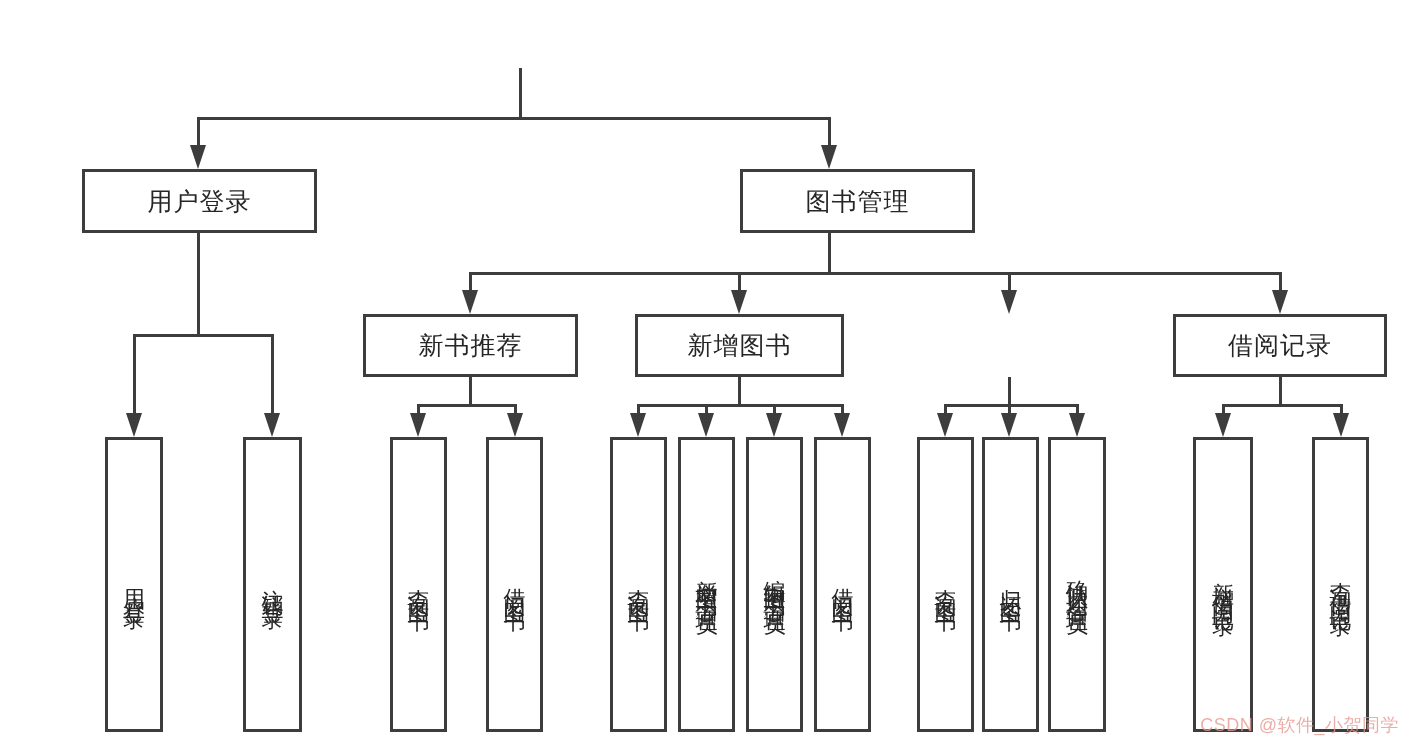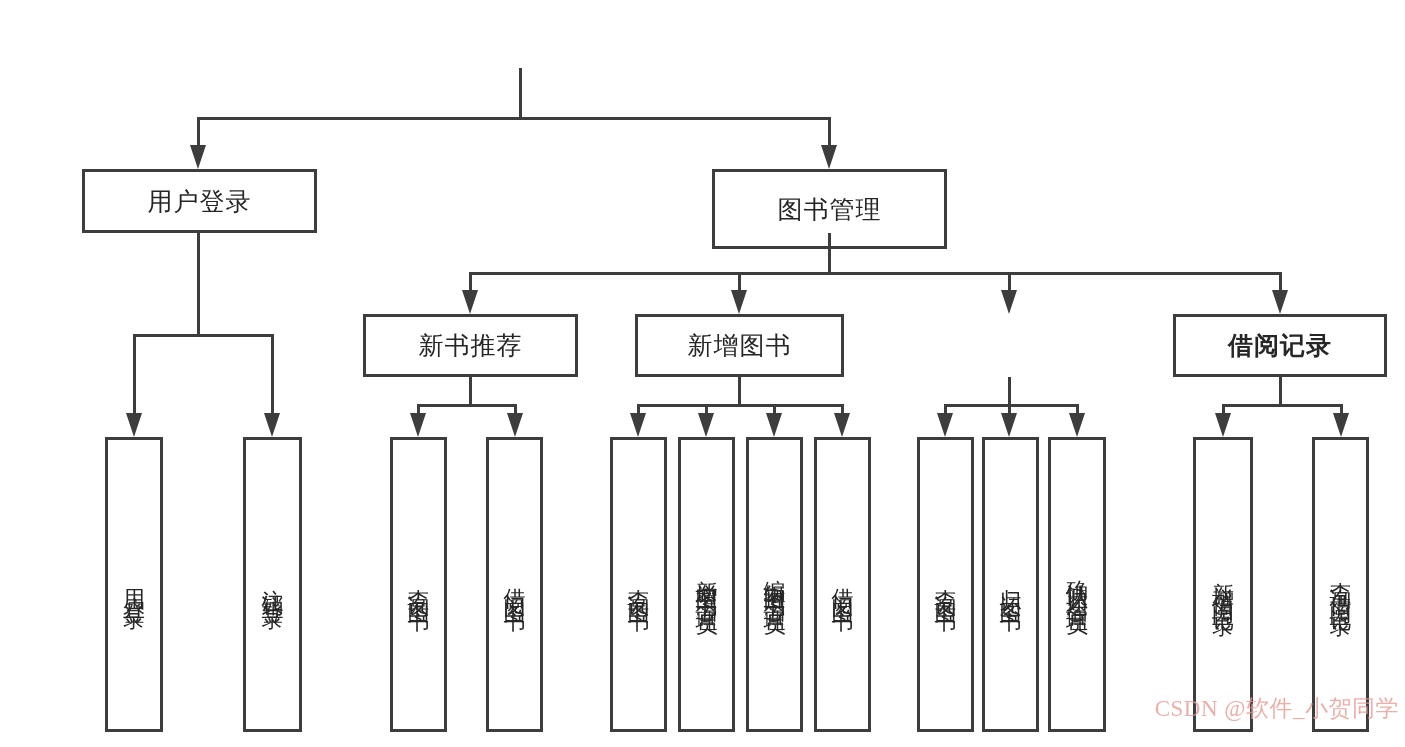--- a/index.html
+++ b/index.html
@@ -56,46 +56,45 @@
   
   .arrow{
     position:absolute;
     width:0;height:0;
     border-left:8px solid transparent;
     border-right:8px solid transparent;
     border-top:24px solid var(--line);
   }
   .watermark{
     position:absolute;
-    top:693px;right:6px;
-    font-size:23px;
+    top:713px;right:6px;
+    font-size:18px;
     color:var(--wm);
     opacity:.8;
     white-space:nowrap;
     letter-spacing:.5px;
-    font-family:Liberation Serif, serif;
   }
 </style>
 </head>
 <body>
 
 <div class="canvas">
 
 
   <div class="line" style="left:519px;top:68px;width:3px;height:51px;"></div>
   <div class="line" style="left:197px;top:117px;width:634px;height:3px;"></div>
   <div class="line" style="left:197px;top:117px;width:3px;height:31px;"></div>
   <div class="arrow" style="left:190px;top:145px;"></div>
   <div class="line" style="left:828px;top:117px;width:3px;height:31px;"></div>
   <div class="arrow" style="left:821px;top:145px;"></div>
 
   <div class="box" style="left:82px;top:169px;width:235px;height:64px;">
     <span class="hlabel">用户登录</span>
   </div>
-  <div class="box" style="left:712px;top:169px;width:235px;height:80px;">
+  <div class="box" style="left:740px;top:169px;width:235px;height:64px;">
     <span class="hlabel">图书管理</span>
   </div>
 
   <div class="line" style="left:197px;top:233px;width:3px;height:103px;"></div>
   <div class="line" style="left:133px;top:334px;width:141px;height:3px;"></div>
   <div class="line" style="left:133px;top:334px;width:3px;height:80px;"></div>
   <div class="arrow" style="left:126px;top:413px;"></div>
   <div class="line" style="left:271px;top:334px;width:3px;height:80px;"></div>
   <div class="arrow" style="left:264px;top:413px;"></div>
 
@@ -109,21 +108,21 @@
   <div class="arrow" style="left:1001px;top:290px;"></div>
   <div class="line" style="left:1279px;top:272px;width:3px;height:20px;"></div>
   <div class="arrow" style="left:1272px;top:290px;"></div>
 
   <div class="box" style="left:363px;top:314px;width:215px;height:63px;">
     <span class="hlabel">新书推荐</span>
   </div>
   <div class="box" style="left:635px;top:314px;width:209px;height:63px;">
     <span class="hlabel">新增图书</span>
   </div>
-  <div class="box" style="left:1173px;top:314px;width:214px;height:63px;font-weight:bold;">
+  <div class="box" style="left:1173px;top:314px;width:214px;height:63px;">
     <span class="hlabel">借阅记录</span>
   </div>
 
   <div class="line" style="left:469px;top:377px;width:3px;height:29px;"></div>
   <div class="line" style="left:417px;top:404px;width:100px;height:3px;"></div>
   <div class="line" style="left:417px;top:404px;width:3px;height:12px;"></div>
   <div class="arrow" style="left:410px;top:413px;"></div>
   <div class="line" style="left:514px;top:404px;width:3px;height:12px;"></div>
   <div class="arrow" style="left:507px;top:413px;"></div>
 

